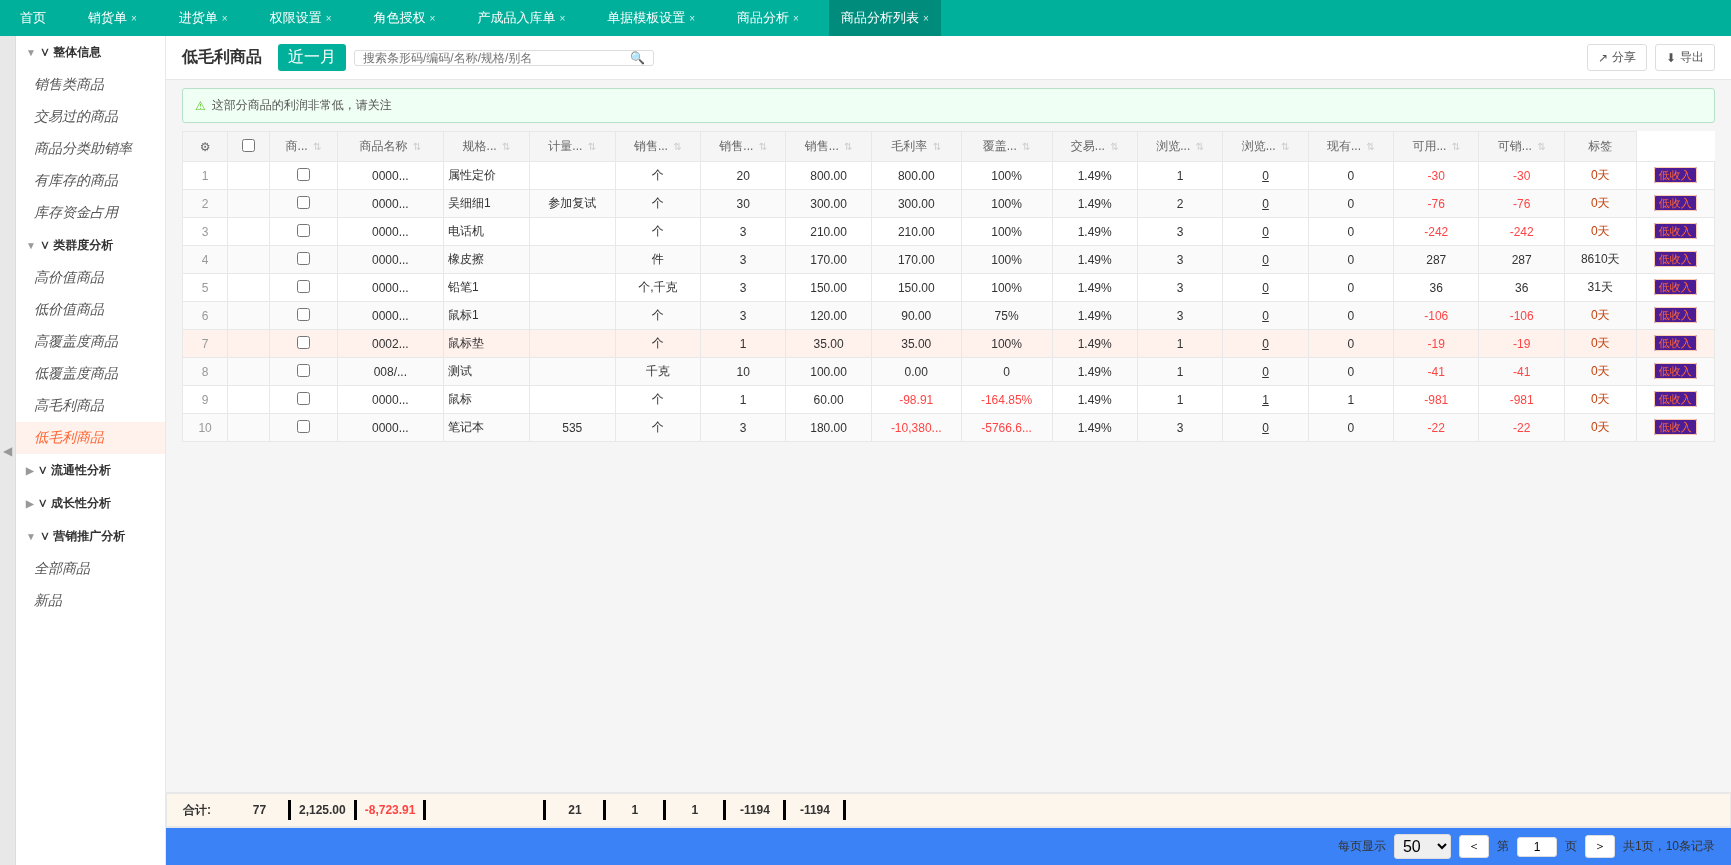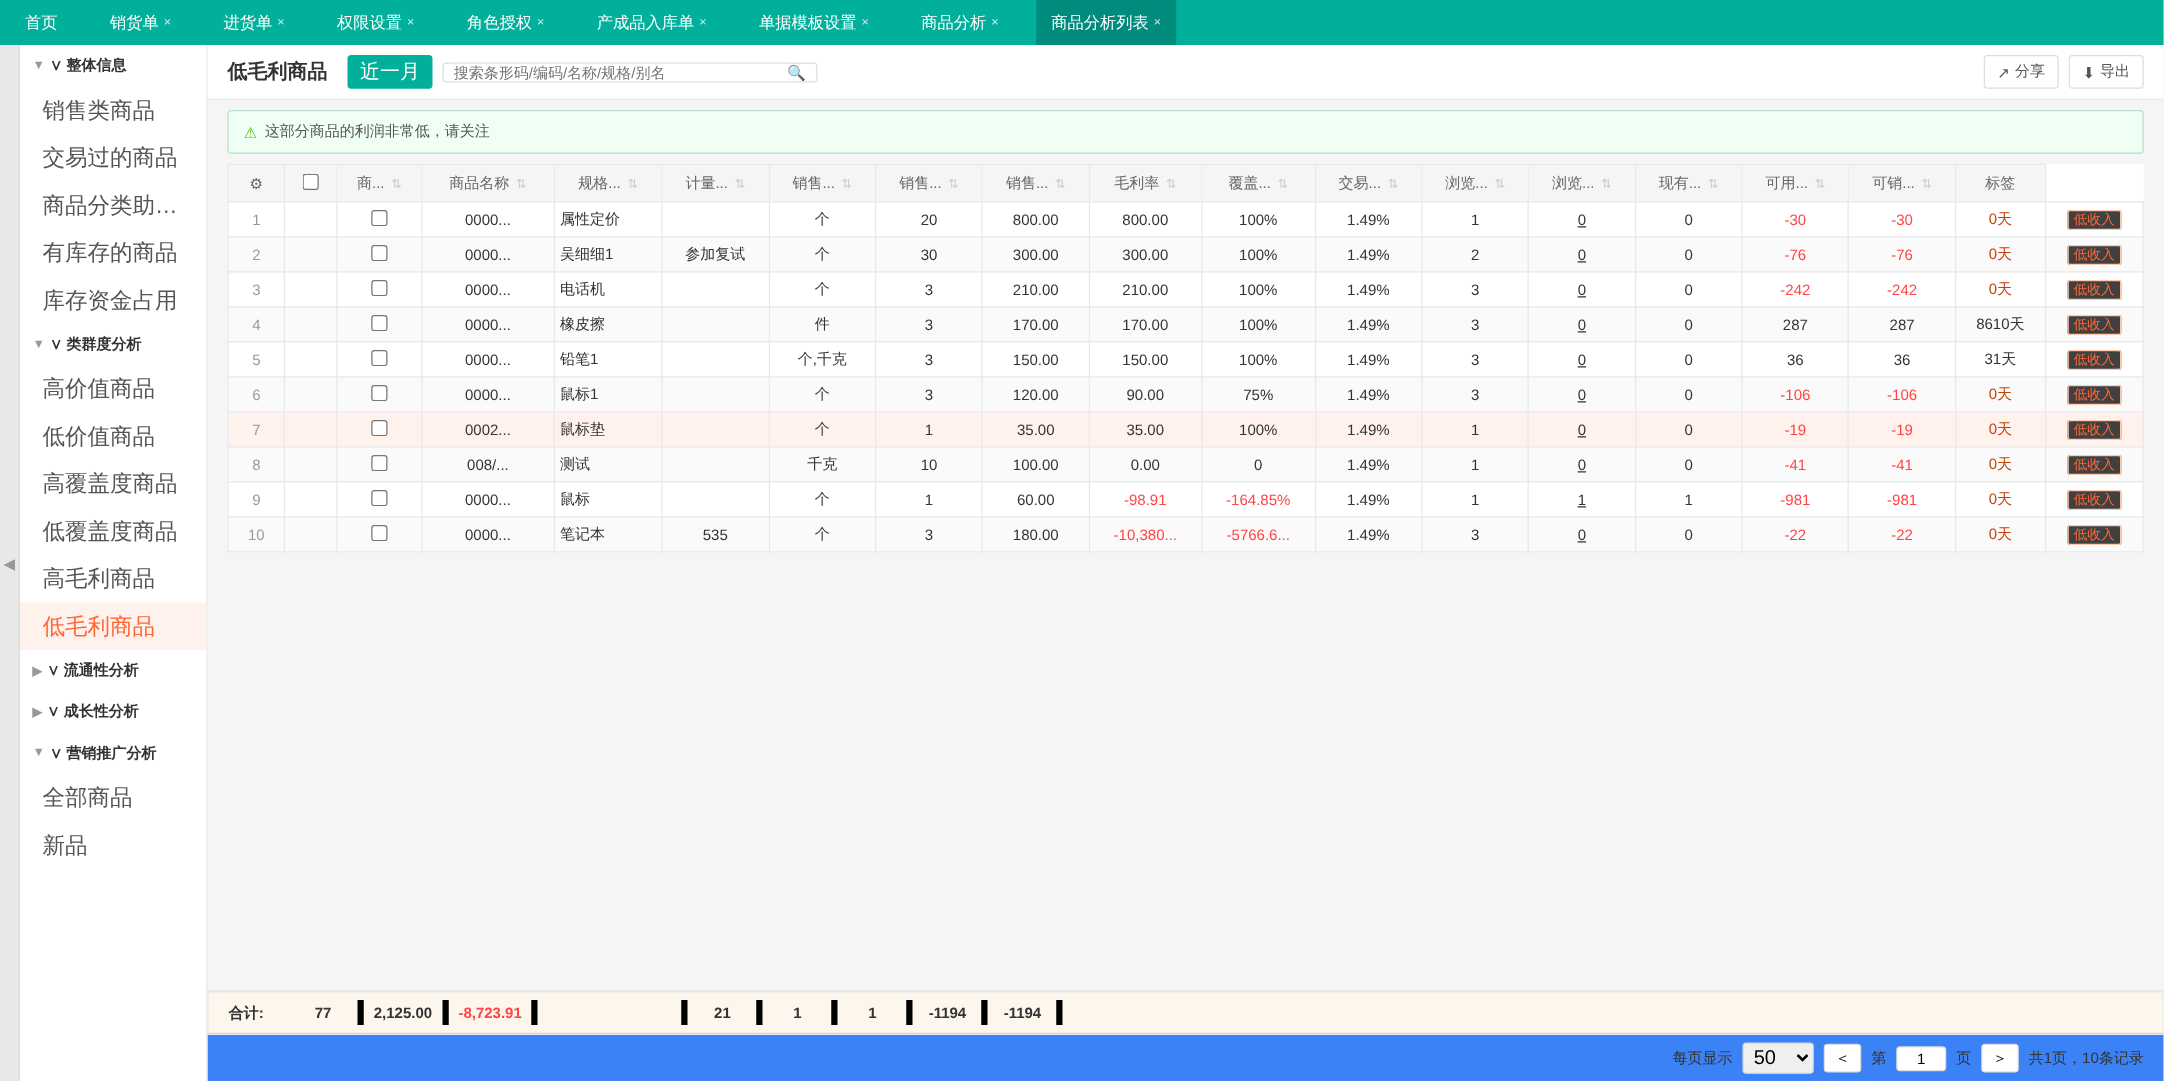--- a/index.html
+++ b/index.html
@@ -50,26 +50,27 @@
       align-items: center;
       padding: 8px 10px;
       font-size: 12px;
       color: #333;
       cursor: pointer;
       font-weight: bold;
     }
     .sidebar-group-header .arrow { margin-right: 4px; font-size: 10px; color: #999; }
     .sidebar-item {
       padding: 7px 10px 7px 18px;
-      font-size: 18px;
+      font-size: 14px;
       color: #555;
       cursor: pointer;
       white-space: nowrap;
       overflow: hidden;
       text-overflow: ellipsis;
+      font-style: italic;
     }
     .sidebar-item.active { background: #fff1ec; color: #ff6633; }
 
     
     .content {
       flex: 1;
       display: flex;
       flex-direction: column;
       overflow: hidden;
     }
@@ -178,21 +179,21 @@
     th .sort-icon { color: #ccc; font-size: 10px; margin-left: 2px; }
     td {
       border: 1px solid #e8e8e8;
       padding: 5px 4px;
       text-align: center;
       white-space: nowrap;
     }
     tr:nth-child(even) { background: #fafafa; }
     tr.highlighted { background: #fff1ec; }
     .tag-low-income {
-      background: #404040;
+      background: #4c1d95;
       color: #ff6633;
       border: 1px solid #ffcaae;
       border-radius: 2px;
       padding: 1px 4px;
       font-size: 11px;
     }
     .text-red { color: #ff4444; }
     .text-orange { color: #c2410c; }
     .underline-link { text-decoration: underline; cursor: pointer; }
     .row-num { color: #999; }
@@ -211,21 +212,21 @@
     .footer-label { font-weight: bold; margin-right: 20px; }
     .footer-cells {
       display: flex;
       gap: 0;
       flex: 1;
     }
     .footer-cell {
       padding: 3px 8px;
       min-width: 60px;
       text-align: center;
-      border-right: 5px solid #000000;
+      border-right: 3px solid #000000;
       font-weight: bold;
     }
 
     
     .pagination {
       display: flex;
       align-items: center;
       justify-content: flex-end;
       padding: 6px 16px;
       background: #3b82f6;

